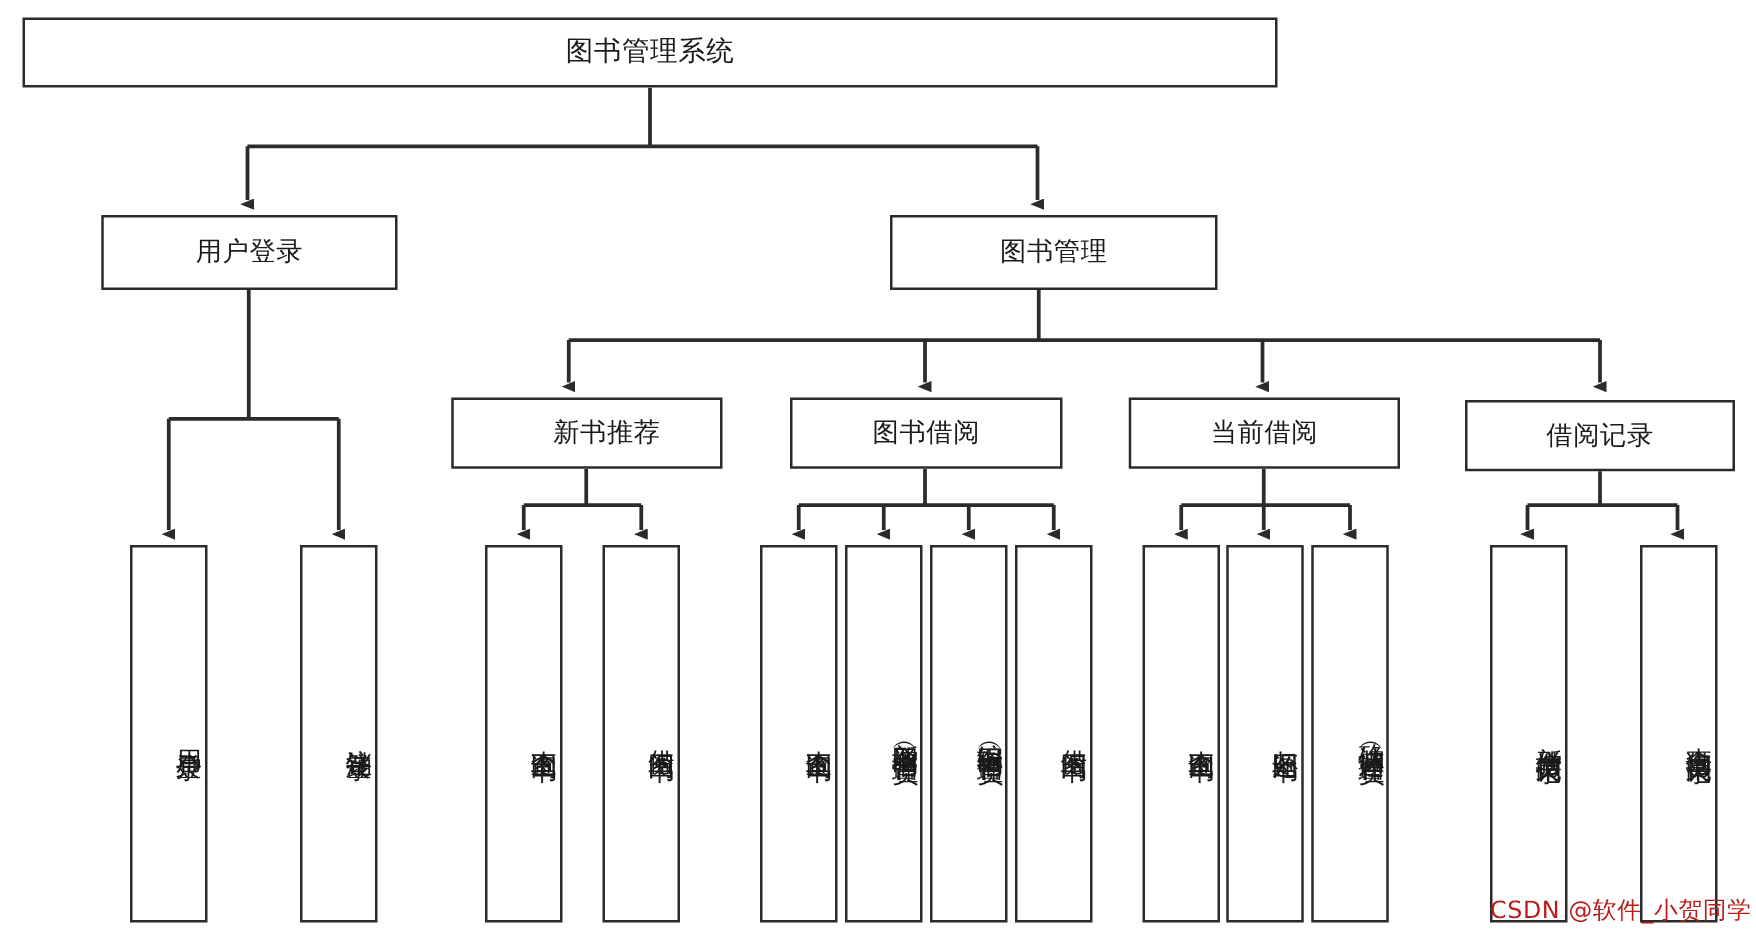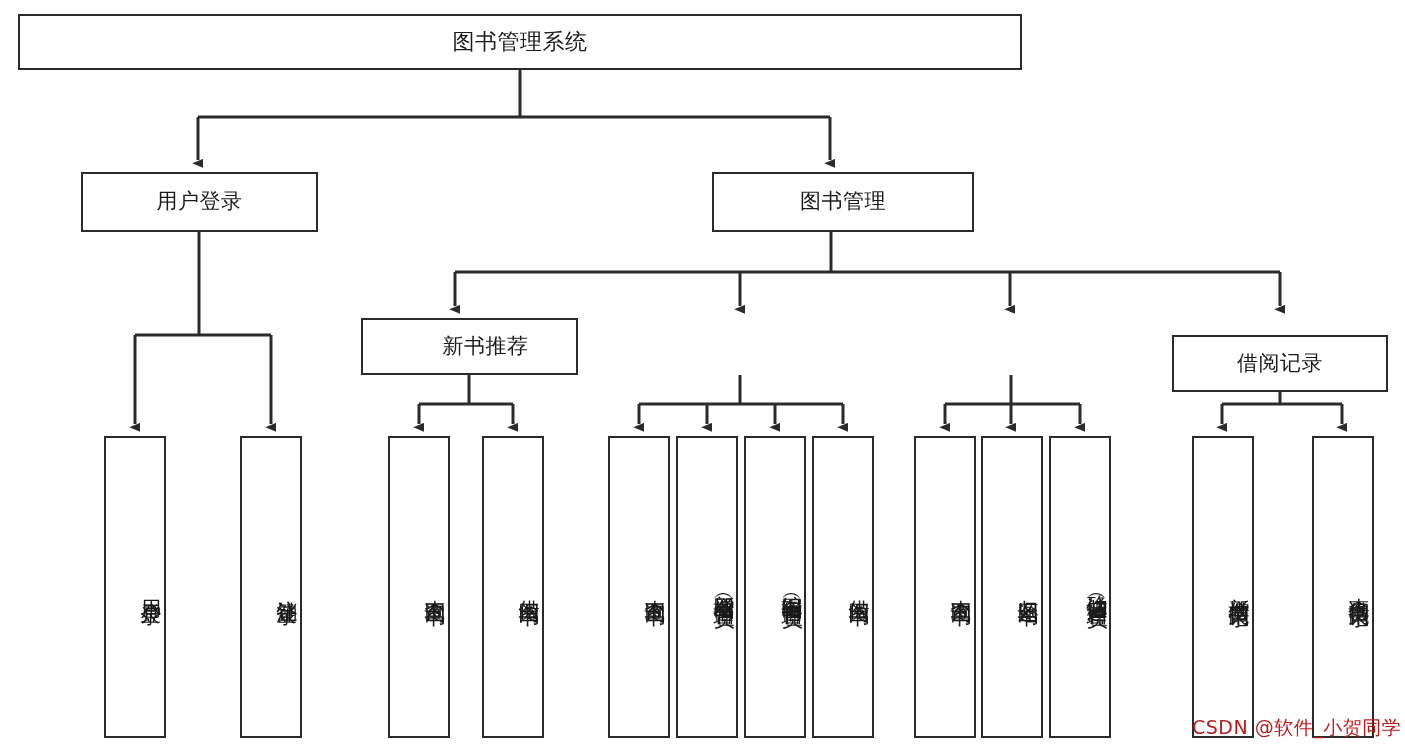--- a/index.html
+++ b/index.html
@@ -132,21 +132,27 @@
   <div class="node horiz" style="left:81px; top:172px; width:237px; height:60px;">
     <span>用户登录</span>
   </div>
   <div class="node horiz" style="left:712px; top:172px; width:262px; height:60px;">
     <span>图书管理</span>
   </div>
 
   <div class="node horiz" style="left:361px; top:318px; width:217px; height:57px;padding-left:32px;">
     <span>新书推荐</span>
   </div>
-  <div class="node horiz" style="left:1172px; top:335px; width:216px; height:57px;">
+  <div class="node horiz" style="left:632px; top:318px; width:218px; height:57px;">
+    <span>图书借阅</span>
+  </div>
+  <div class="node horiz" style="left:903px; top:318px; width:217px; height:57px;">
+    <span>当前借阅</span>
+  </div>
+  <div class="node horiz" style="left:1172px; top:320px; width:216px; height:57px;">
     <span>借阅记录</span>
   </div>
 
   <div class="node vert" style="left:104px; top:436px; width:62px; height:302px;">
     <span>用户登录</span>
   </div>
   <div class="node vert" style="left:240px; top:436px; width:62px; height:302px;">
     <span>注销登录</span>
   </div>
 

